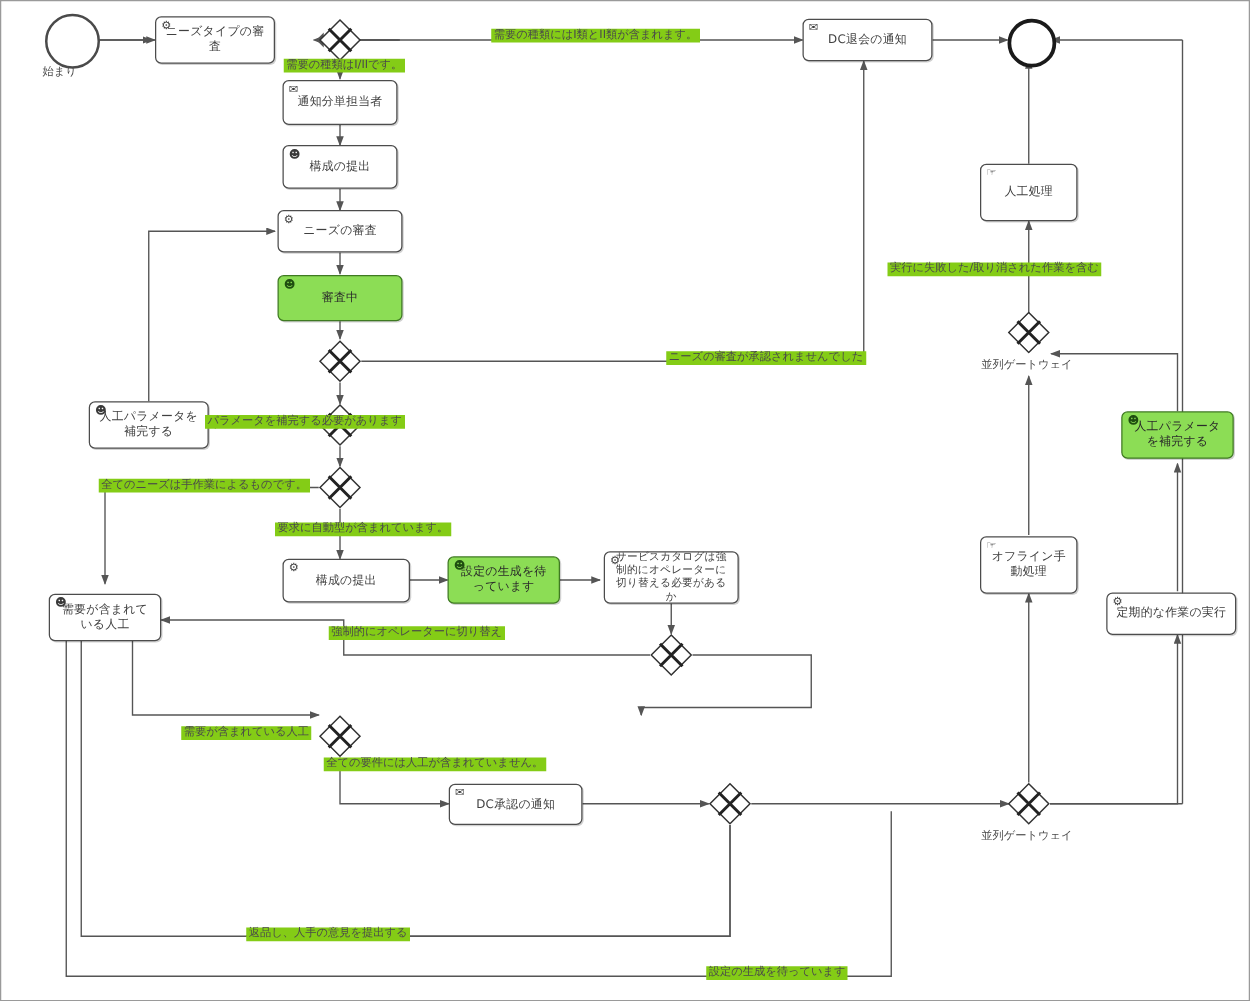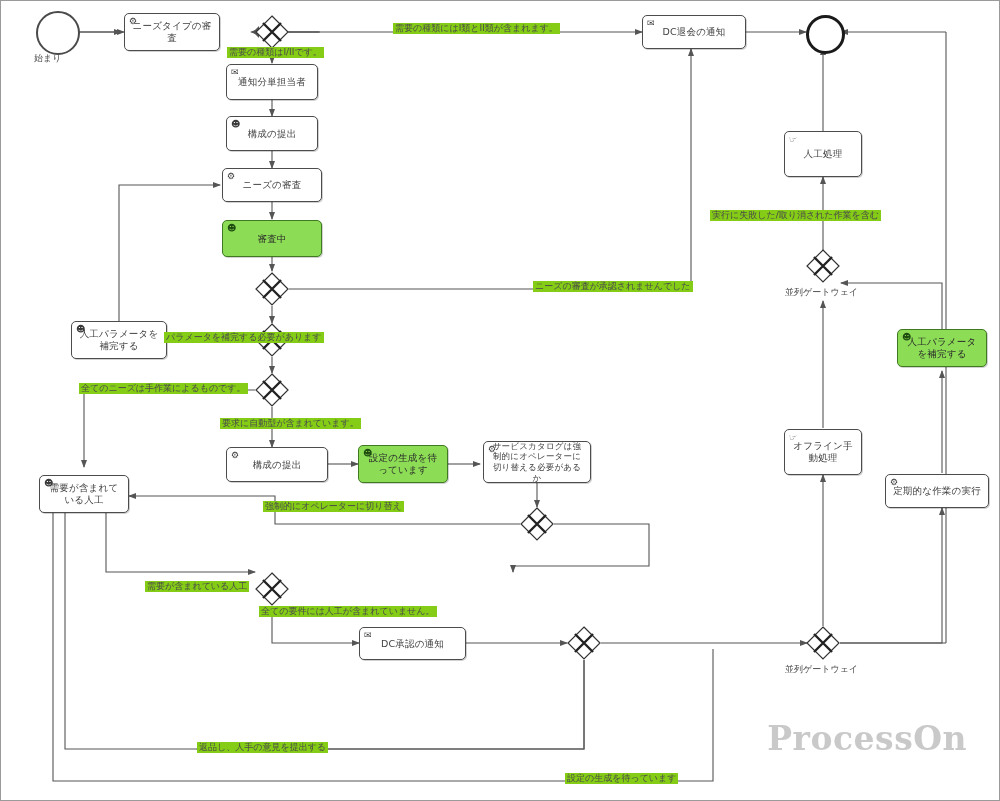--- a/index.html
+++ b/index.html
@@ -428,14 +428,13 @@
   <div class="elabel" style="left:144px;top:540px;margin-top:40px;">需要が含まれている人工</div>
 
   <div class="elabel" style="left:258px;top:605px;">全ての要件には人工が含まれていません。</div>
 
   <div class="elabel" style="left:709px;top:209px;">実行に失敗した/取り消された作業を含む</div>
 
   <div class="elabel" style="left:196px;top:741px;">返品し、人手の意見を提出する</div>
 
   <div class="elabel" style="left:564px;top:772px;">設定の生成を待っています</div>
 
-  <div class="watermark">ProcessOn</div>
 </div>
 
 </body></html>

